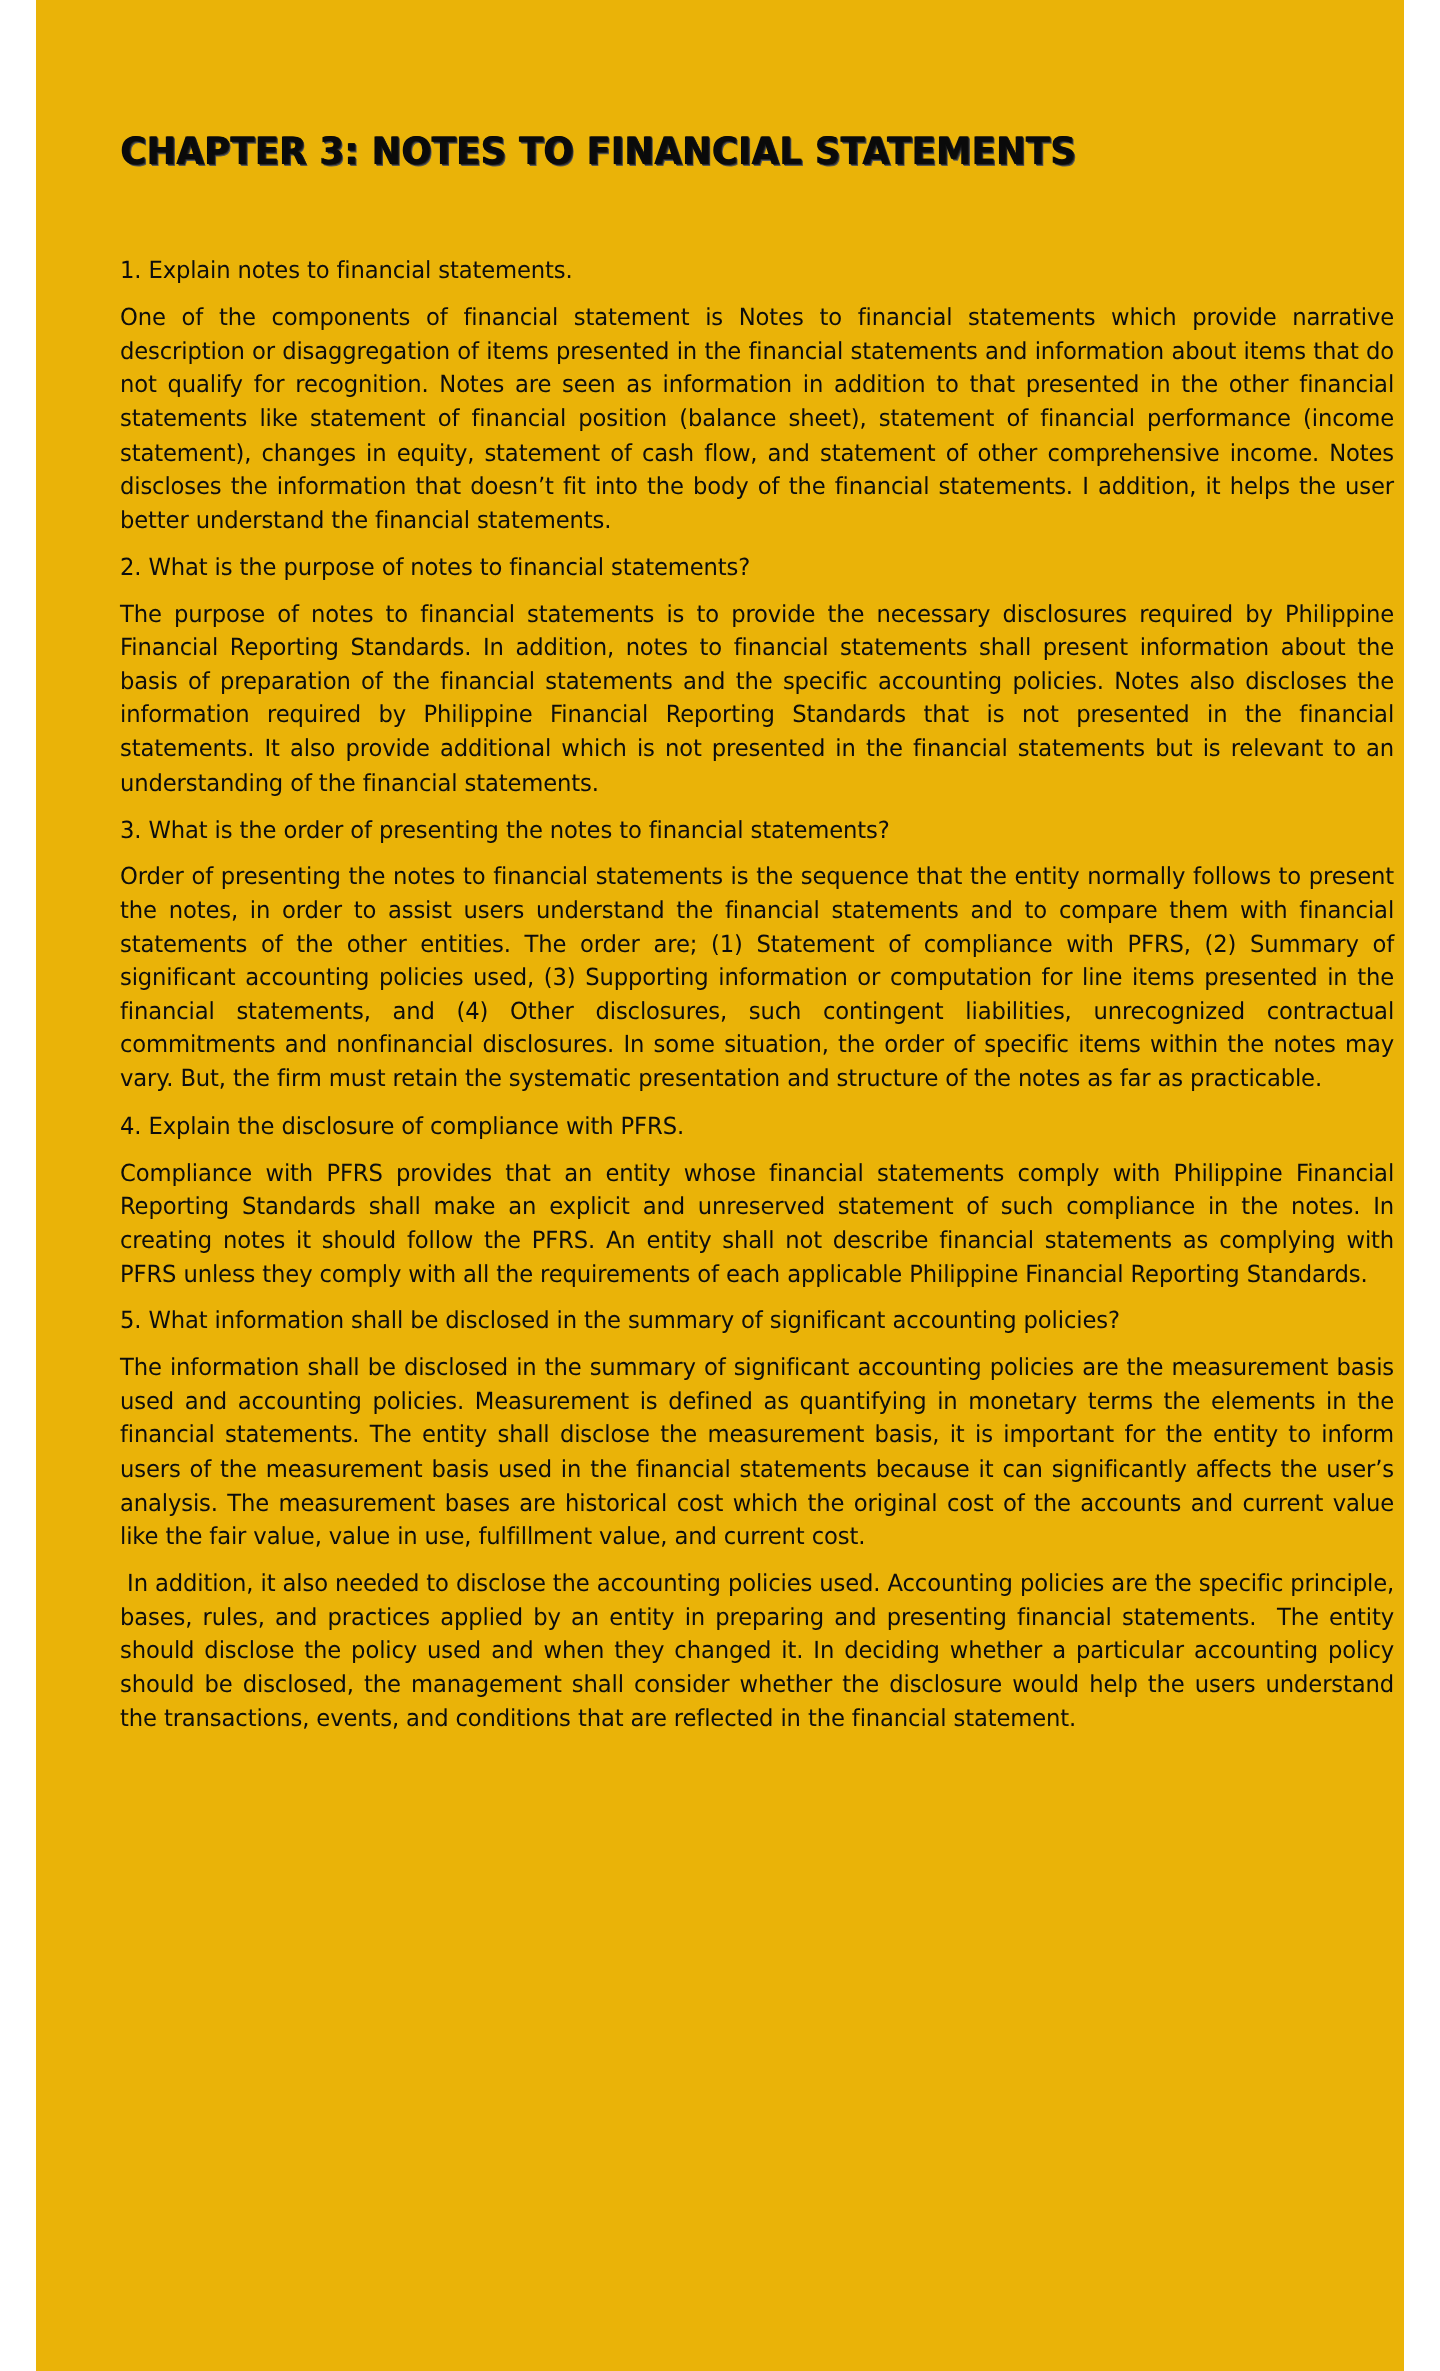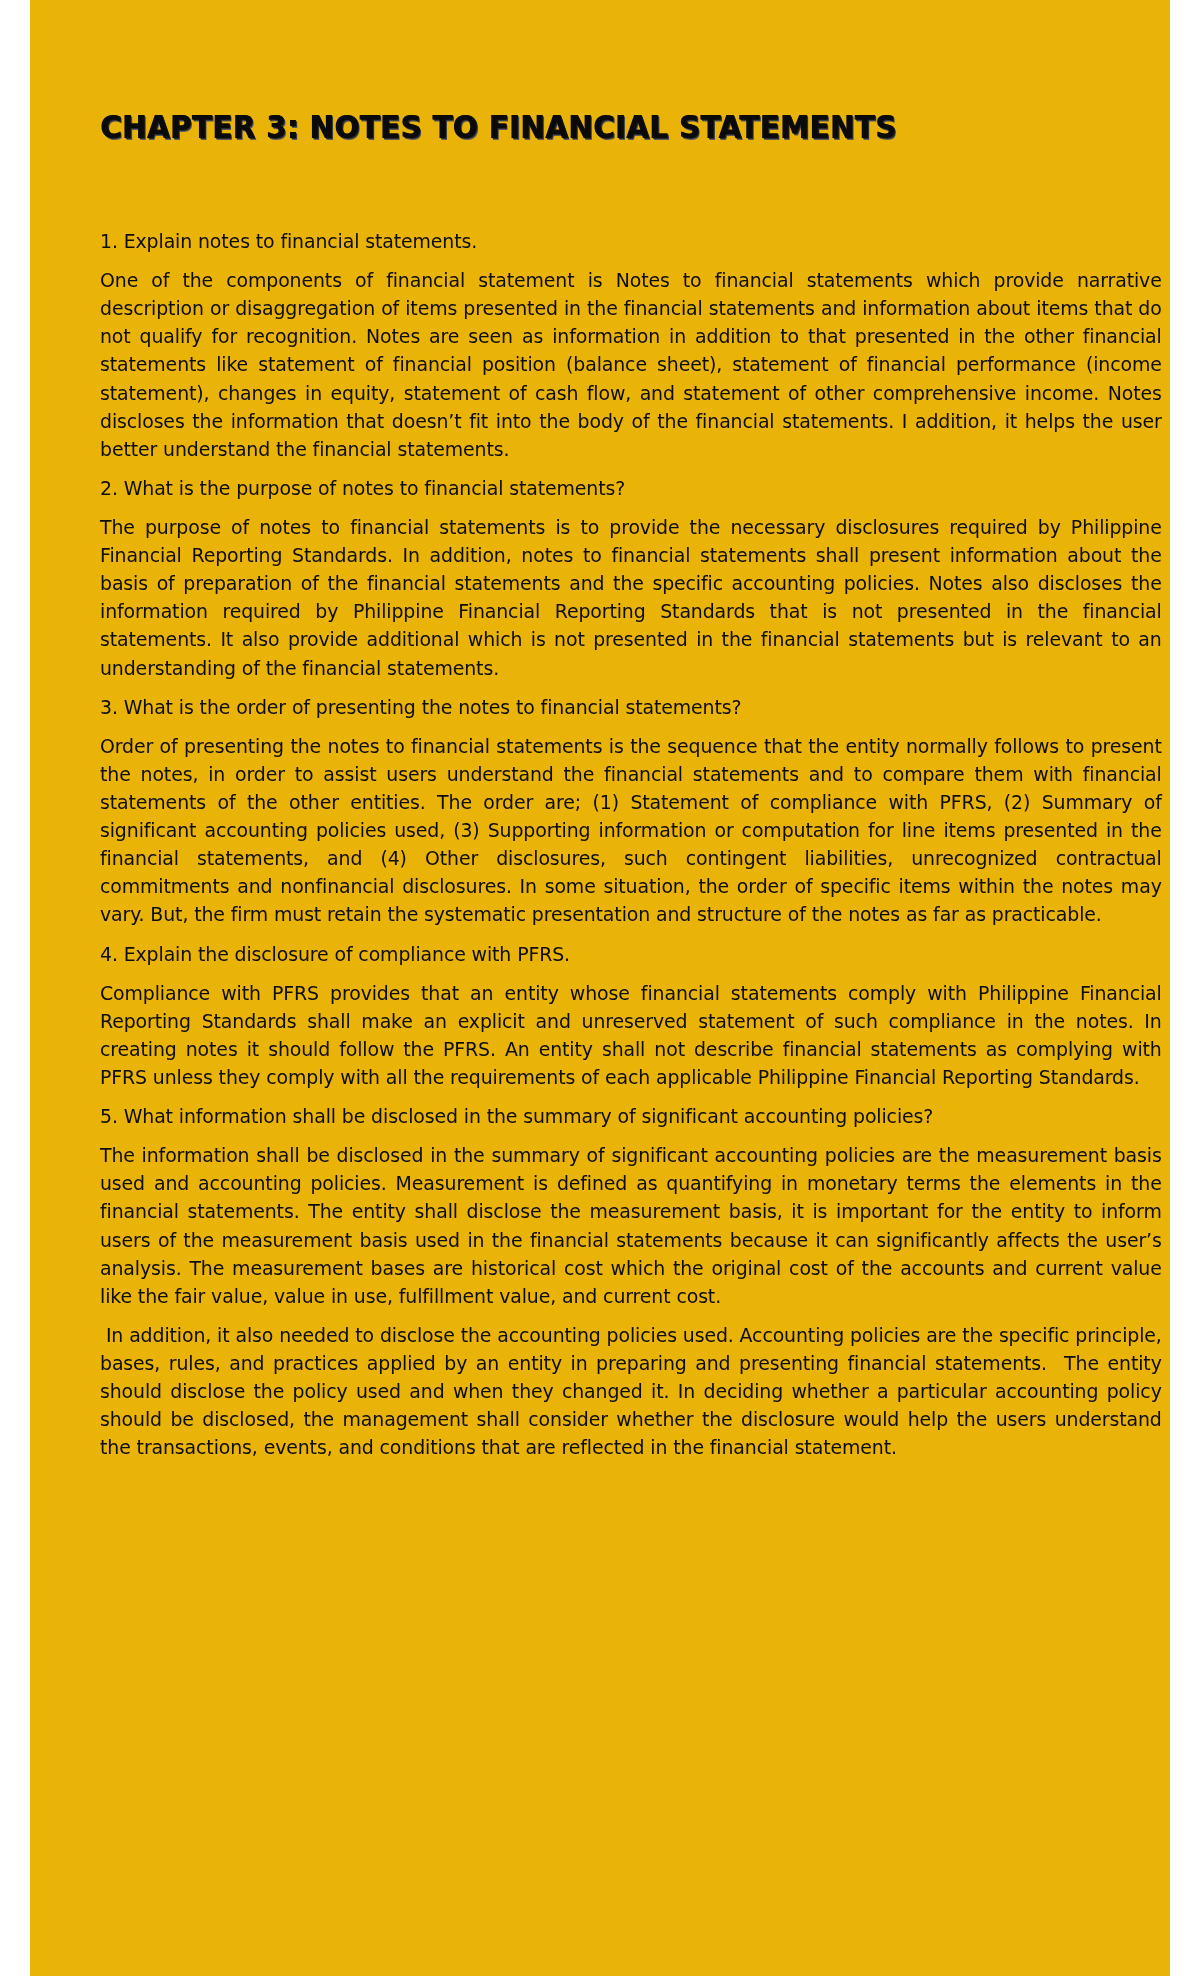--- a/index.html
+++ b/index.html
@@ -53,21 +53,21 @@
        1px 0px 0 #111,
        1.6px 0.9px 0 #2b2b2b,
        2.2px 1.6px 0 #5a5a5a;
     white-space: nowrap;
   }
 
   
   .body-block {
     position: absolute;
     left: 0;
-    top: 228px;
+    top: 212px;
     width: 1062px;
   }
 
   p.q, p.a {
     margin: 0 0 0 0;
     font-family: "DejaVu Sans", sans-serif;
     font-size: 19.6px;
     line-height: 1.435;
     color: #0d0d0d;
     letter-spacing: -0.12px;

